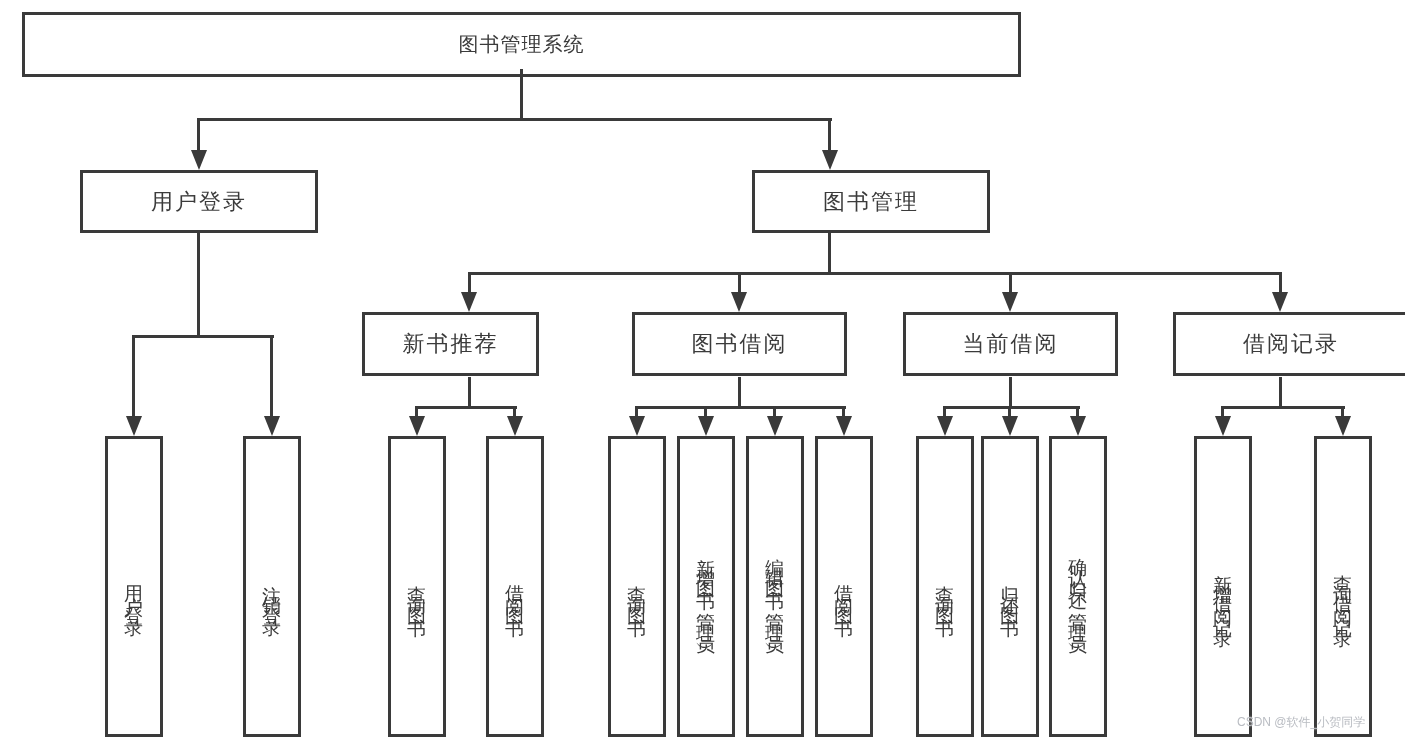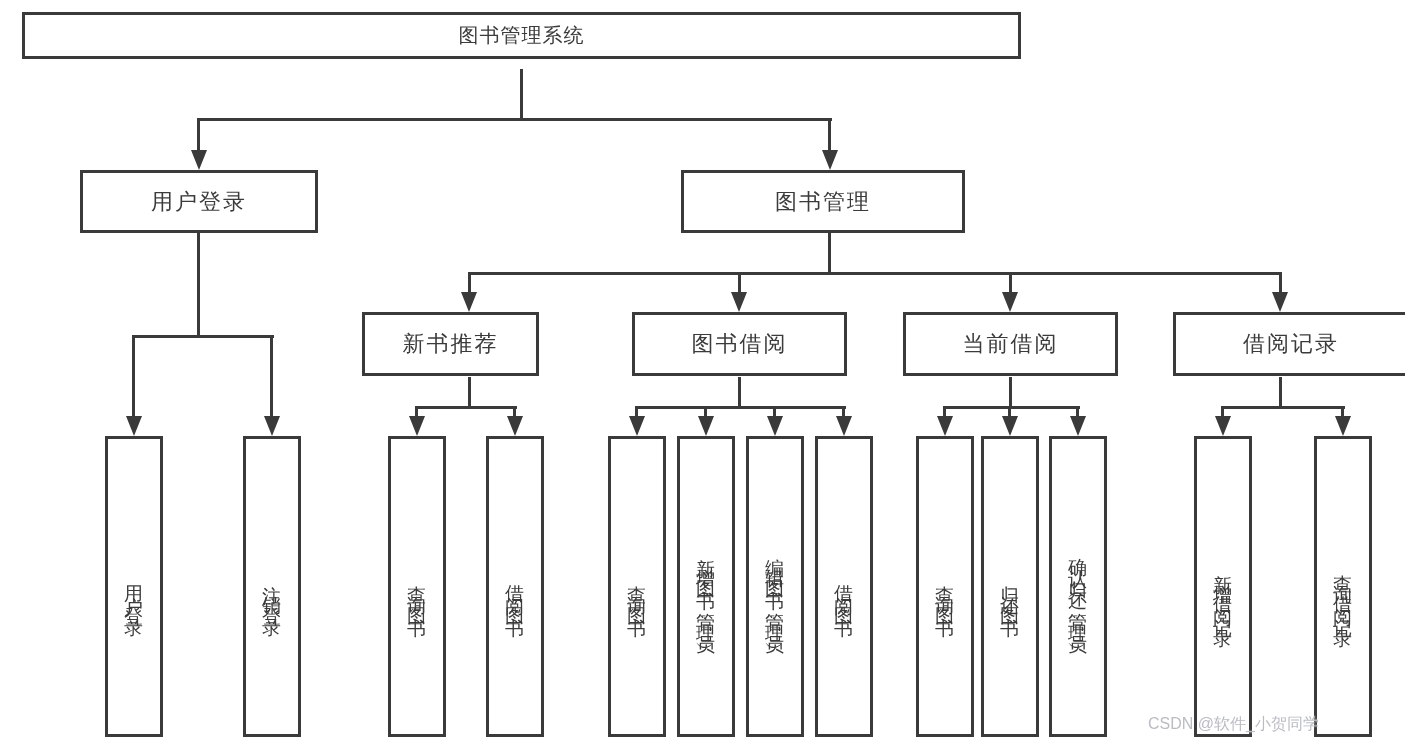--- a/index.html
+++ b/index.html
@@ -41,48 +41,48 @@
   .vline{position:absolute;width:3px;background:var(--line);}
   .hline{position:absolute;height:3px;background:var(--line);}
   .arrow{
     position:absolute;width:0;height:0;
     border-left:8px solid transparent;
     border-right:8px solid transparent;
     border-top:20px solid var(--line);
   }
   .watermark{
     position:absolute;
-    left:1148px;top:714px;
-    font-size:16px;
+    left:1237px;top:714px;
+    font-size:12px;
     color:var(--watermark);
     text-shadow:0 0 2px #fff;
     white-space:nowrap;
     z-index:10;
   }
 </style>
 </head>
 <body>
 
 <div class="canvas">
 
-  <div class="box root" style="left:22px;top:12px;width:999px;height:47px">
+  <div class="box root" style="left:22px;top:12px;width:999px;height:65px">
     <span class="lbl">图书管理系统</span>
   </div>
 
   <div class="vline" style="left:520px;top:69px;height:51px"></div>
   <div class="hline" style="left:197px;top:118px;width:635px"></div>
   <div class="vline" style="left:197px;top:118px;height:34px"></div>
   <div class="vline" style="left:828px;top:118px;height:34px"></div>
   <div class="arrow" style="left:191px;top:150px"></div>
   <div class="arrow" style="left:822px;top:150px"></div>
 
   <div class="box" style="left:80px;top:170px;width:238px;height:63px">
     <span class="lbl">用户登录</span>
   </div>
-  <div class="box" style="left:681px;top:170px;width:284px;height:63px">
+  <div class="box" style="left:752px;top:170px;width:238px;height:63px">
     <span class="lbl">图书管理</span>
   </div>
 
   <div class="vline" style="left:828px;top:233px;height:42px"></div>
   <div class="hline" style="left:468px;top:272px;width:814px"></div>
   <div class="vline" style="left:468px;top:272px;height:22px"></div>
   <div class="vline" style="left:738px;top:272px;height:22px"></div>
   <div class="vline" style="left:1009px;top:272px;height:22px"></div>
   <div class="vline" style="left:1279px;top:272px;height:22px"></div>
   <div class="arrow" style="left:461px;top:292px"></div>

